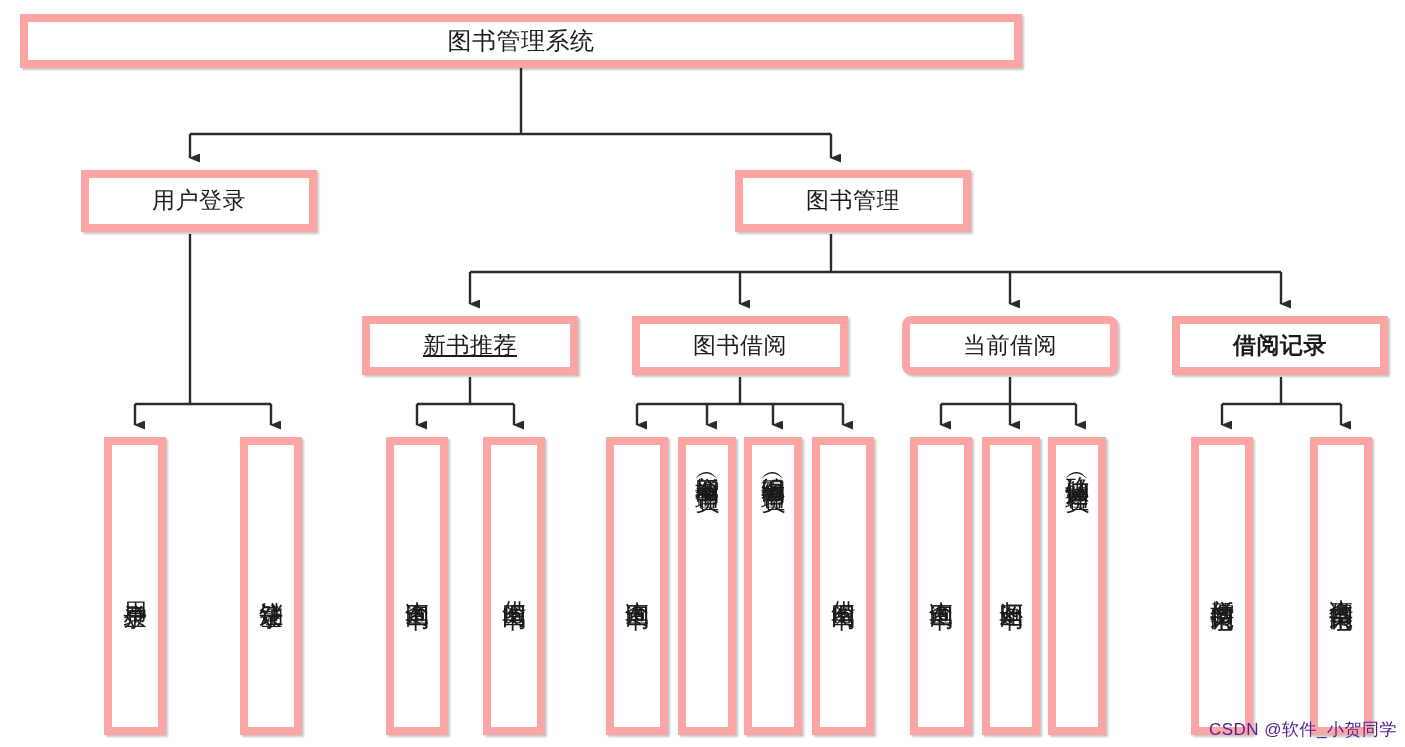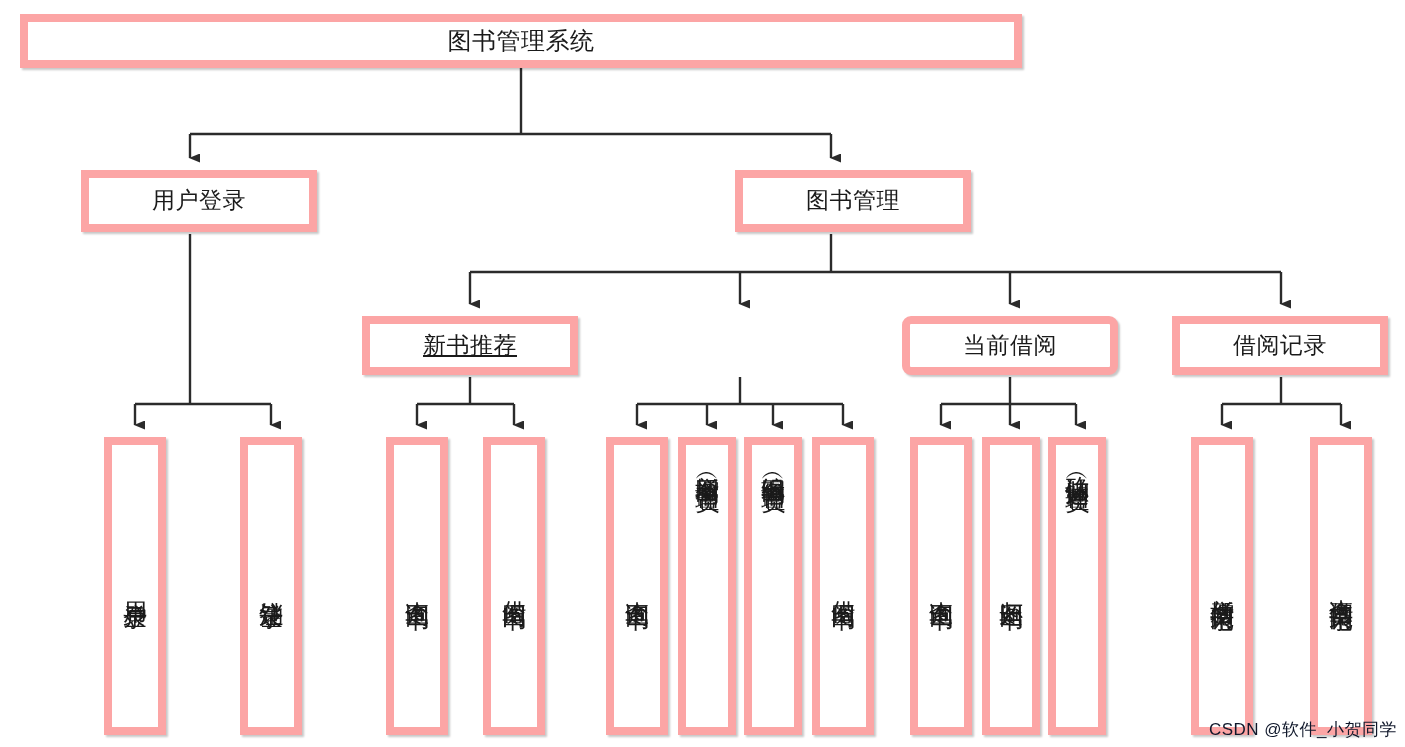--- a/index.html
+++ b/index.html
@@ -66,21 +66,21 @@
   }
   .node.leaf.centered {
     align-items: center;
     padding-top: 0;
   }
   #watermark {
     position: absolute;
     right: 8px;
     bottom: 6px;
     font-size: 17px;
-    color: #0f172a;
+    color: #4c1d95;
     letter-spacing: 0.5px;
     white-space: nowrap;
     user-select: none;
   }
 </style>
 </head>
 <body>
 
 <div id="diagram-canvas">
 
@@ -144,24 +144,27 @@
   <div class="node horizontal" style="left:81px; top:170px; width:236px; height:62px;">
     <span class="node-label">用户登录</span>
   </div>
   <div class="node horizontal" style="left:711px; top:170px; width:236px; height:62px;margin-left:24px;">
     <span class="node-label">图书管理</span>
   </div>
 
   <div class="node horizontal" style="left:362px; top:316px; width:216px; height:59px;text-decoration:underline;">
     <span class="node-label">新书推荐</span>
   </div>
+  <div class="node horizontal" style="left:632px; top:316px; width:216px; height:59px;">
+    <span class="node-label">图书借阅</span>
+  </div>
   <div class="node horizontal" style="left:902px; top:316px; width:216px; height:59px;border-radius:9px;">
     <span class="node-label">当前借阅</span>
   </div>
-  <div class="node horizontal" style="left:1172px; top:316px; width:216px; height:59px;">
+  <div class="node horizontal" style="left:1172px; top:316px; width:216px; height:59px;font-weight:bold;">
     <span class="node-label">借阅记录</span>
   </div>
 
   <div class="node leaf centered" style="left:104px; top:437px; width:62px; height:298px;">
     <span class="node-label">用户登录</span>
   </div>
   <div class="node leaf centered" style="left:240px; top:437px; width:62px; height:298px;">
     <span class="node-label">注销登录</span>
   </div>
 

